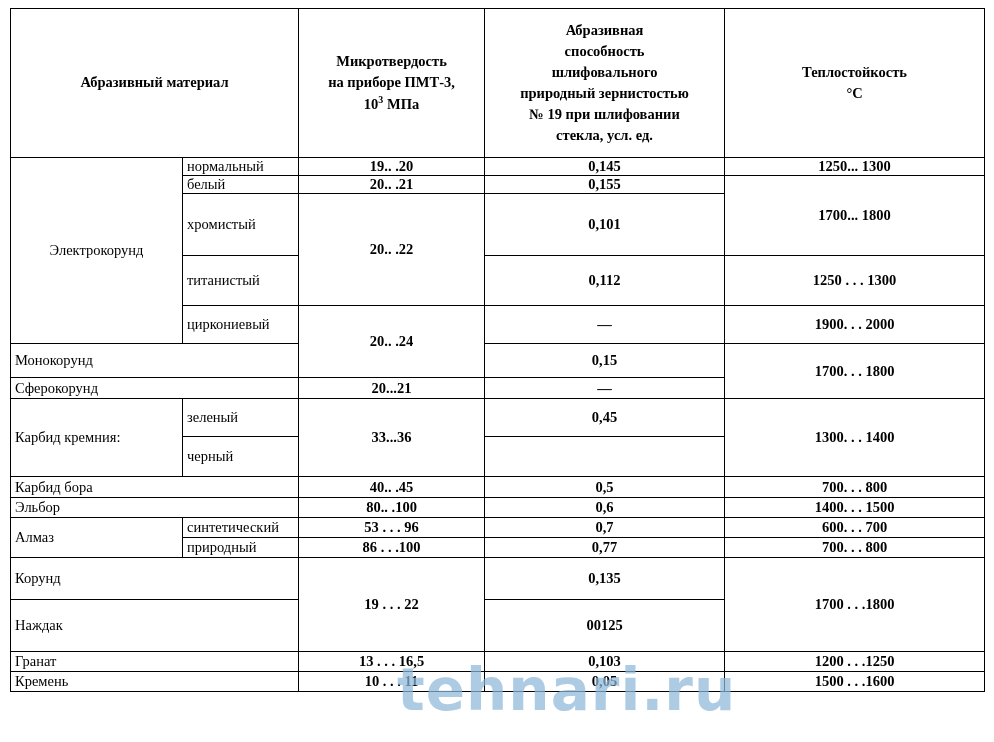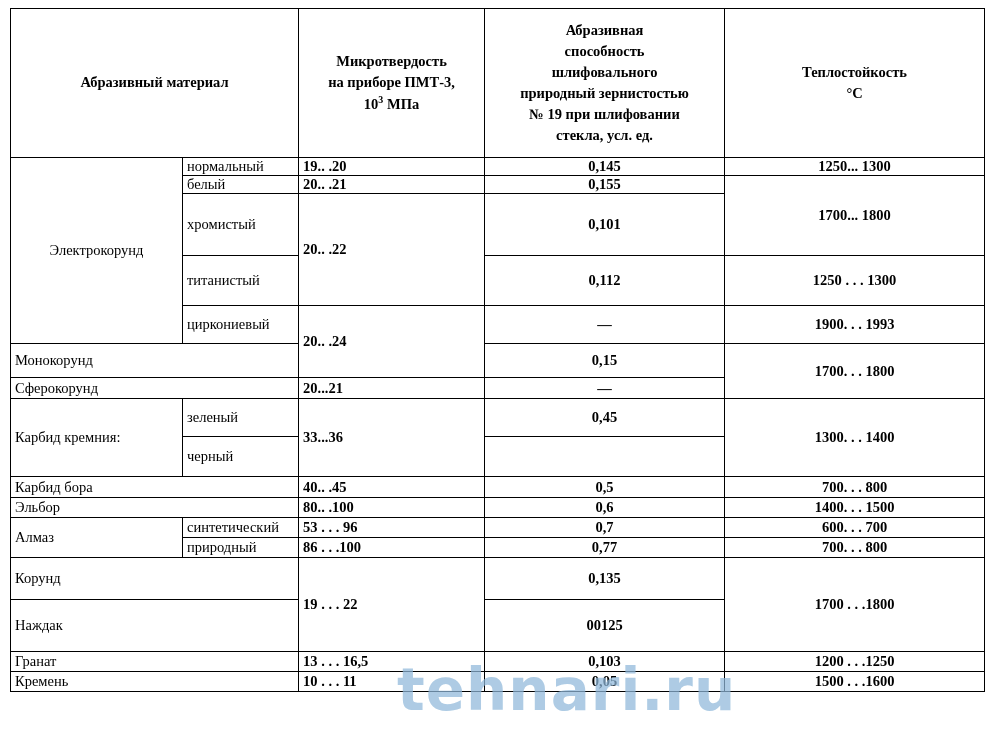--- a/index.html
+++ b/index.html
@@ -99,20 +99,21 @@
   }
   .c-variety {
     text-align: left;
     font-weight: 400;
     font-size: 14px;
     padding-left: 7px;
     vertical-align: top;
     padding-top: 3px;
   }
   .c-num {
+    text-align: center;
     font-weight: 700;
     font-size: 15px;
     margin-top: 44px;
   }
   .c-ability {
     text-align: center;
     font-weight: 700;
     font-size: 14.5px;
     vertical-align: top;
     padding-top: 3px;
@@ -194,21 +195,21 @@
       <tr style="height:50px">
         <td class="c-variety">титанистый</td>
         <td class="c-ability">0,112</td>
         <td class="c-heat">1250 . . . 1300</td>
       </tr>
 
       <tr style="height:38px">
         <td class="c-variety">циркониевый</td>
         <td class="c-num" rowspan="2">20.. .24</td>
         <td class="c-ability mid">—</td>
-        <td class="c-heat">1900. . . 1993</td>
+        <td class="c-heat">1900. . . 2000</td>
       </tr>
 
       <tr style="height:34px">
         <td class="c-material" colspan="2">Монокорунд</td>
         <td class="c-ability">0,15</td>
         <td class="c-heat" rowspan="2">1700. . . 1800</td>
       </tr>
 
       <tr style="height:21px">
         <td class="c-material" colspan="2">Сферокорунд</td>

